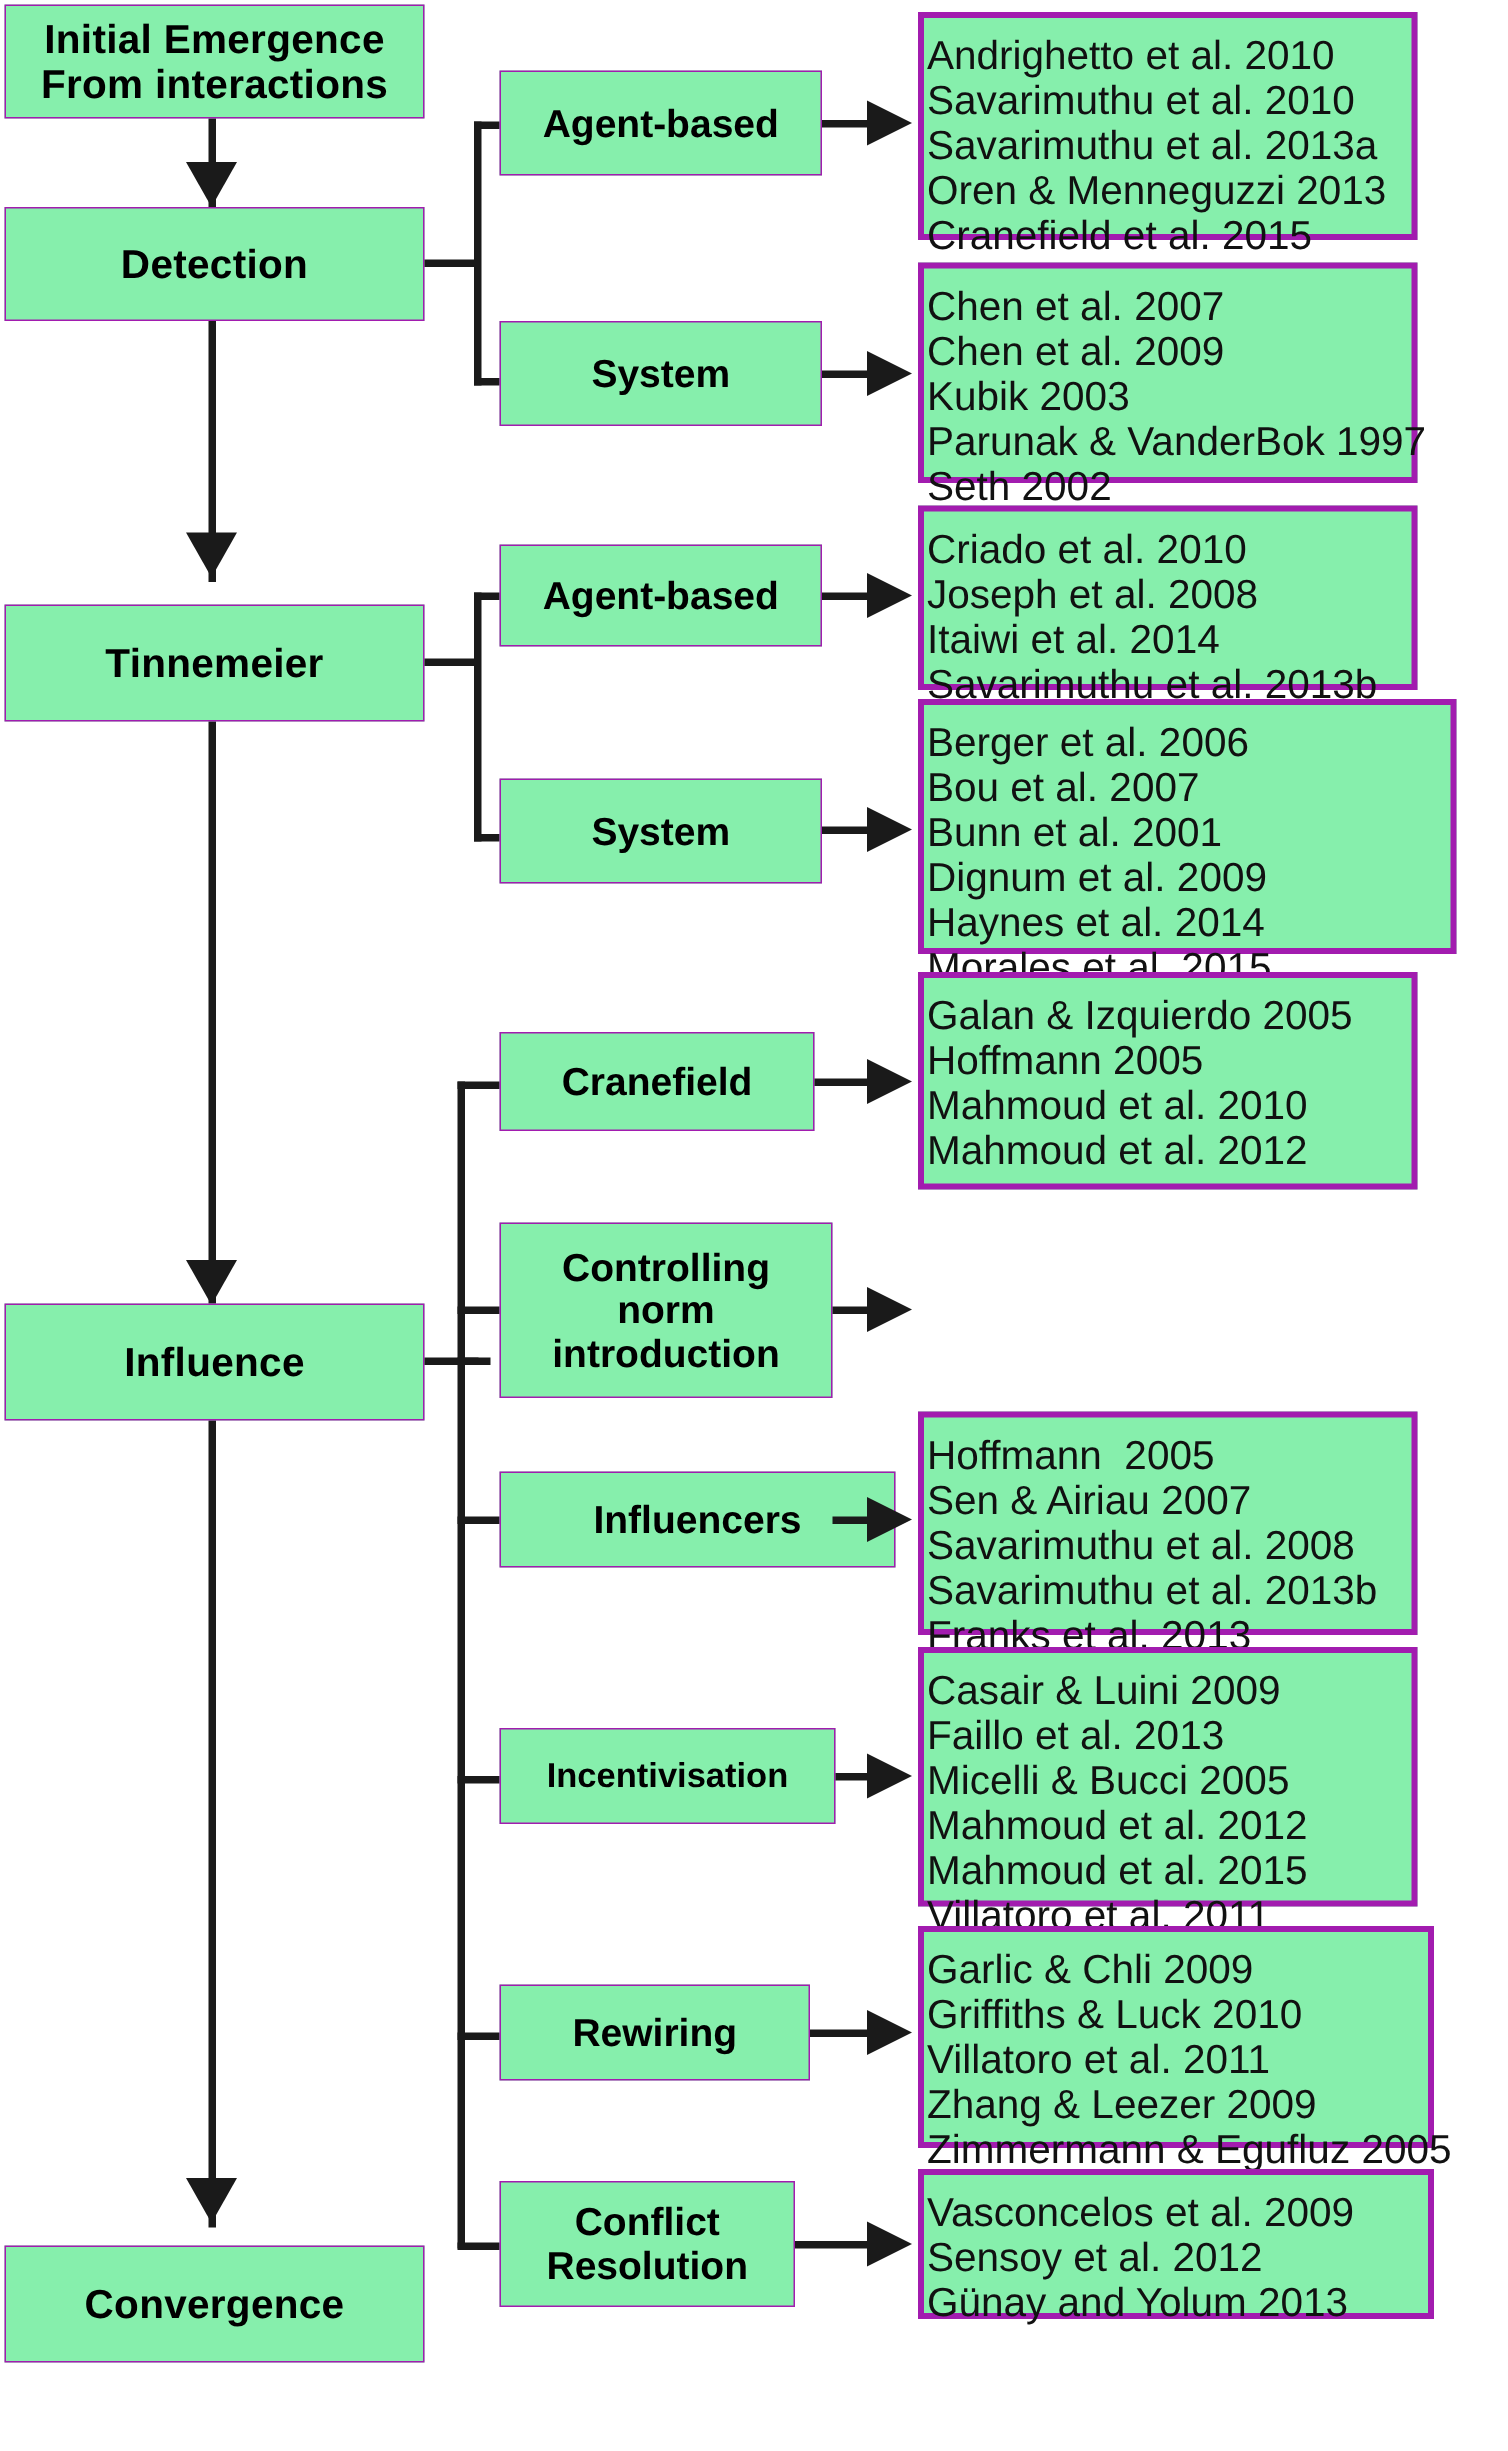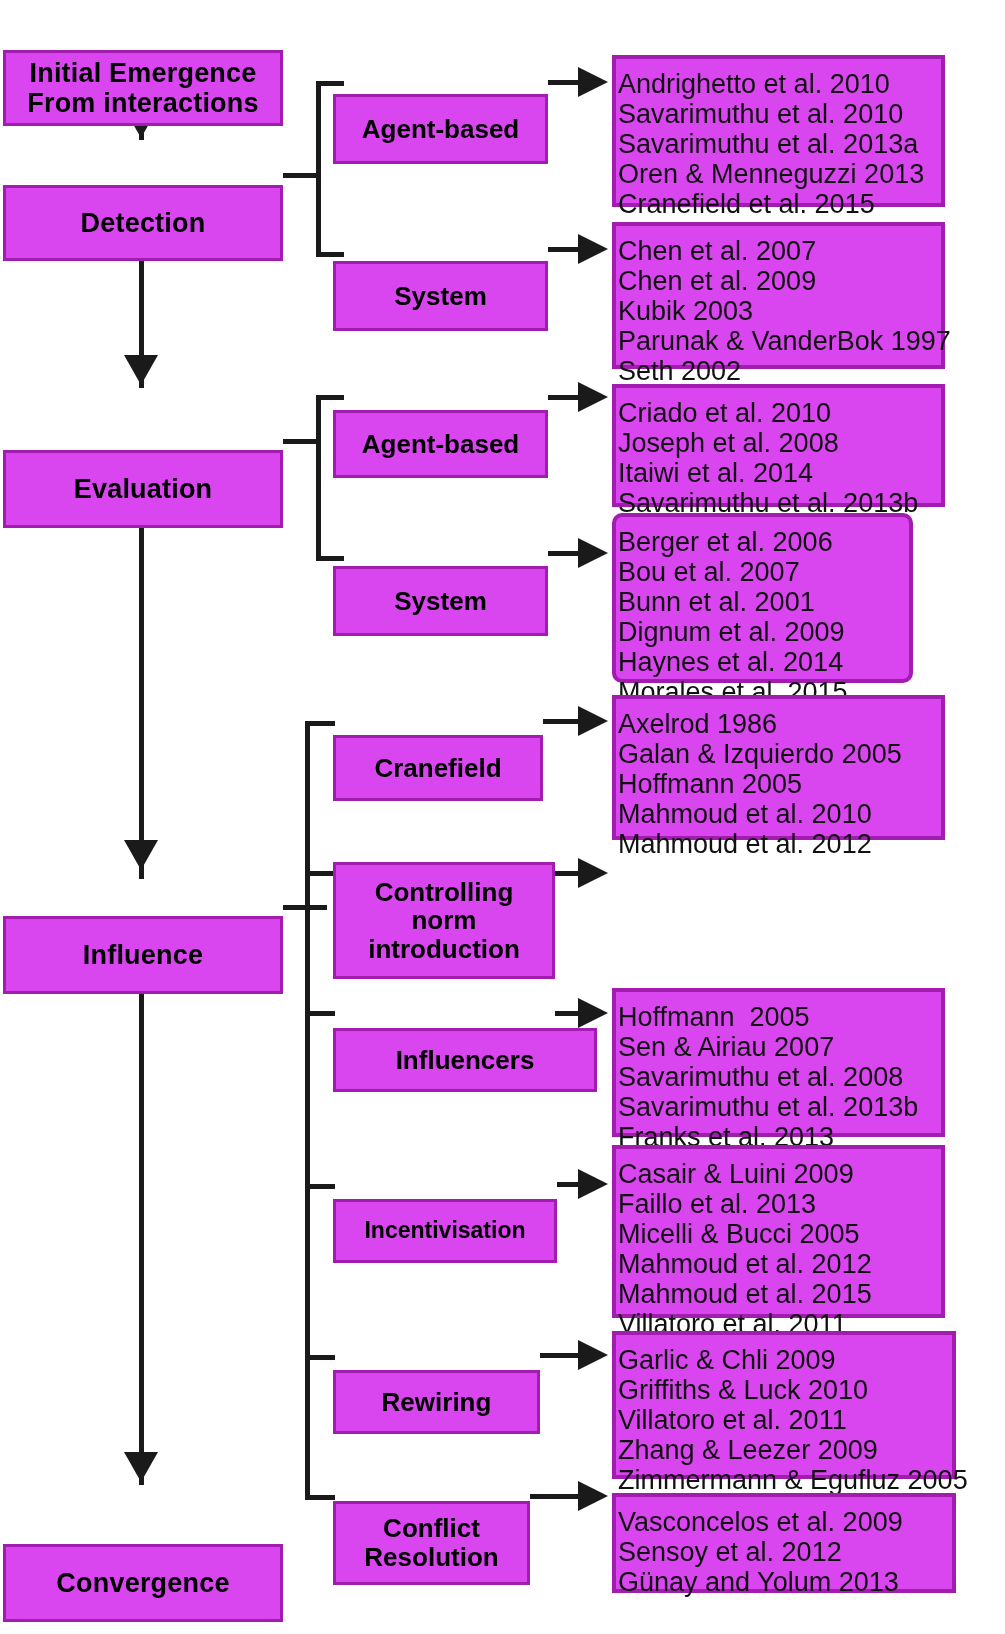--- a/index.html
+++ b/index.html
@@ -13,27 +13,26 @@
     height: 1634px;
     background: #ffffff;
     overflow: hidden;
     font-family: "Liberation Sans", sans-serif;
   }
 
   
   .box {
     position: absolute;
     box-sizing: border-box;
-    background: #d946ef;
-    border: 3px solid #a21caf;
+    background: #86efac;
+    border: 1px solid #a21caf;
     display: flex;
     align-items: center;
     justify-content: center;
     text-align: center;
-    margin-top: 47px;
   }
   .box.stage {
     font-weight: bold;
     font-size: 27px;
     letter-spacing: .2px;
     color: #000;
   }
   .box.stage.two-line {
     line-height: 1.12;
   }
@@ -110,21 +109,21 @@
       <span>Initial Emergence</span><br>
       <span>From interactions</span>
     </div>
   </div>
 
   <div class="box stage" style="left:3px; top:138px; width:280px; height:76px;">
     <span>Detection</span>
   </div>
 
   <div class="box stage" style="left:3px; top:403px; width:280px; height:78px;">
-    <span>Evaluation</span>
+    <span>Tinnemeier</span>
   </div>
 
   <div class="box stage" style="left:3px; top:869px; width:280px; height:78px;">
     <span>Influence</span>
   </div>
 
   <div class="box stage" style="left:3px; top:1497px; width:280px; height:78px;">
     <span>Convergence</span>
   </div>
 
@@ -242,31 +241,30 @@
       <span class="ref-line">Seth 2002</span>
     </div>
 
   <div class="box refs" id="refs-2" style="left:612px; top:337px; width:333px; height:123px;">
       <span class="ref-line">Criado et al. 2010</span>
       <span class="ref-line">Joseph et al. 2008</span>
       <span class="ref-line">Itaiwi et al. 2014</span>
       <span class="ref-line">Savarimuthu et al. 2013b</span>
     </div>
 
-  <div class="box refs" id="refs-3" style="left:612px; top:466px; width:301px; height:170px;border-radius:10px;">
+  <div class="box refs" id="refs-3" style="left:612px; top:466px; width:359px; height:170px;">
       <span class="ref-line">Berger et al. 2006</span>
       <span class="ref-line">Bou et al. 2007</span>
       <span class="ref-line">Bunn et al. 2001</span>
       <span class="ref-line">Dignum et al. 2009</span>
       <span class="ref-line">Haynes et al. 2014</span>
       <span class="ref-line">Morales et al. 2015</span>
     </div>
 
   <div class="box refs" id="refs-4" style="left:612px; top:648px; width:333px; height:145px;">
-      <span class="ref-line">Axelrod 1986</span>
       <span class="ref-line">Galan &amp; Izquierdo 2005</span>
       <span class="ref-line">Hoffmann 2005</span>
       <span class="ref-line">Mahmoud et al. 2010</span>
       <span class="ref-line">Mahmoud et al. 2012</span>
     </div>
 
 
   <div class="box refs" id="refs-6" style="left:612px; top:941px; width:333px; height:149px;">
       <span class="ref-line">Hoffmann  2005</span>
       <span class="ref-line">Sen &amp; Airiau 2007</span>

